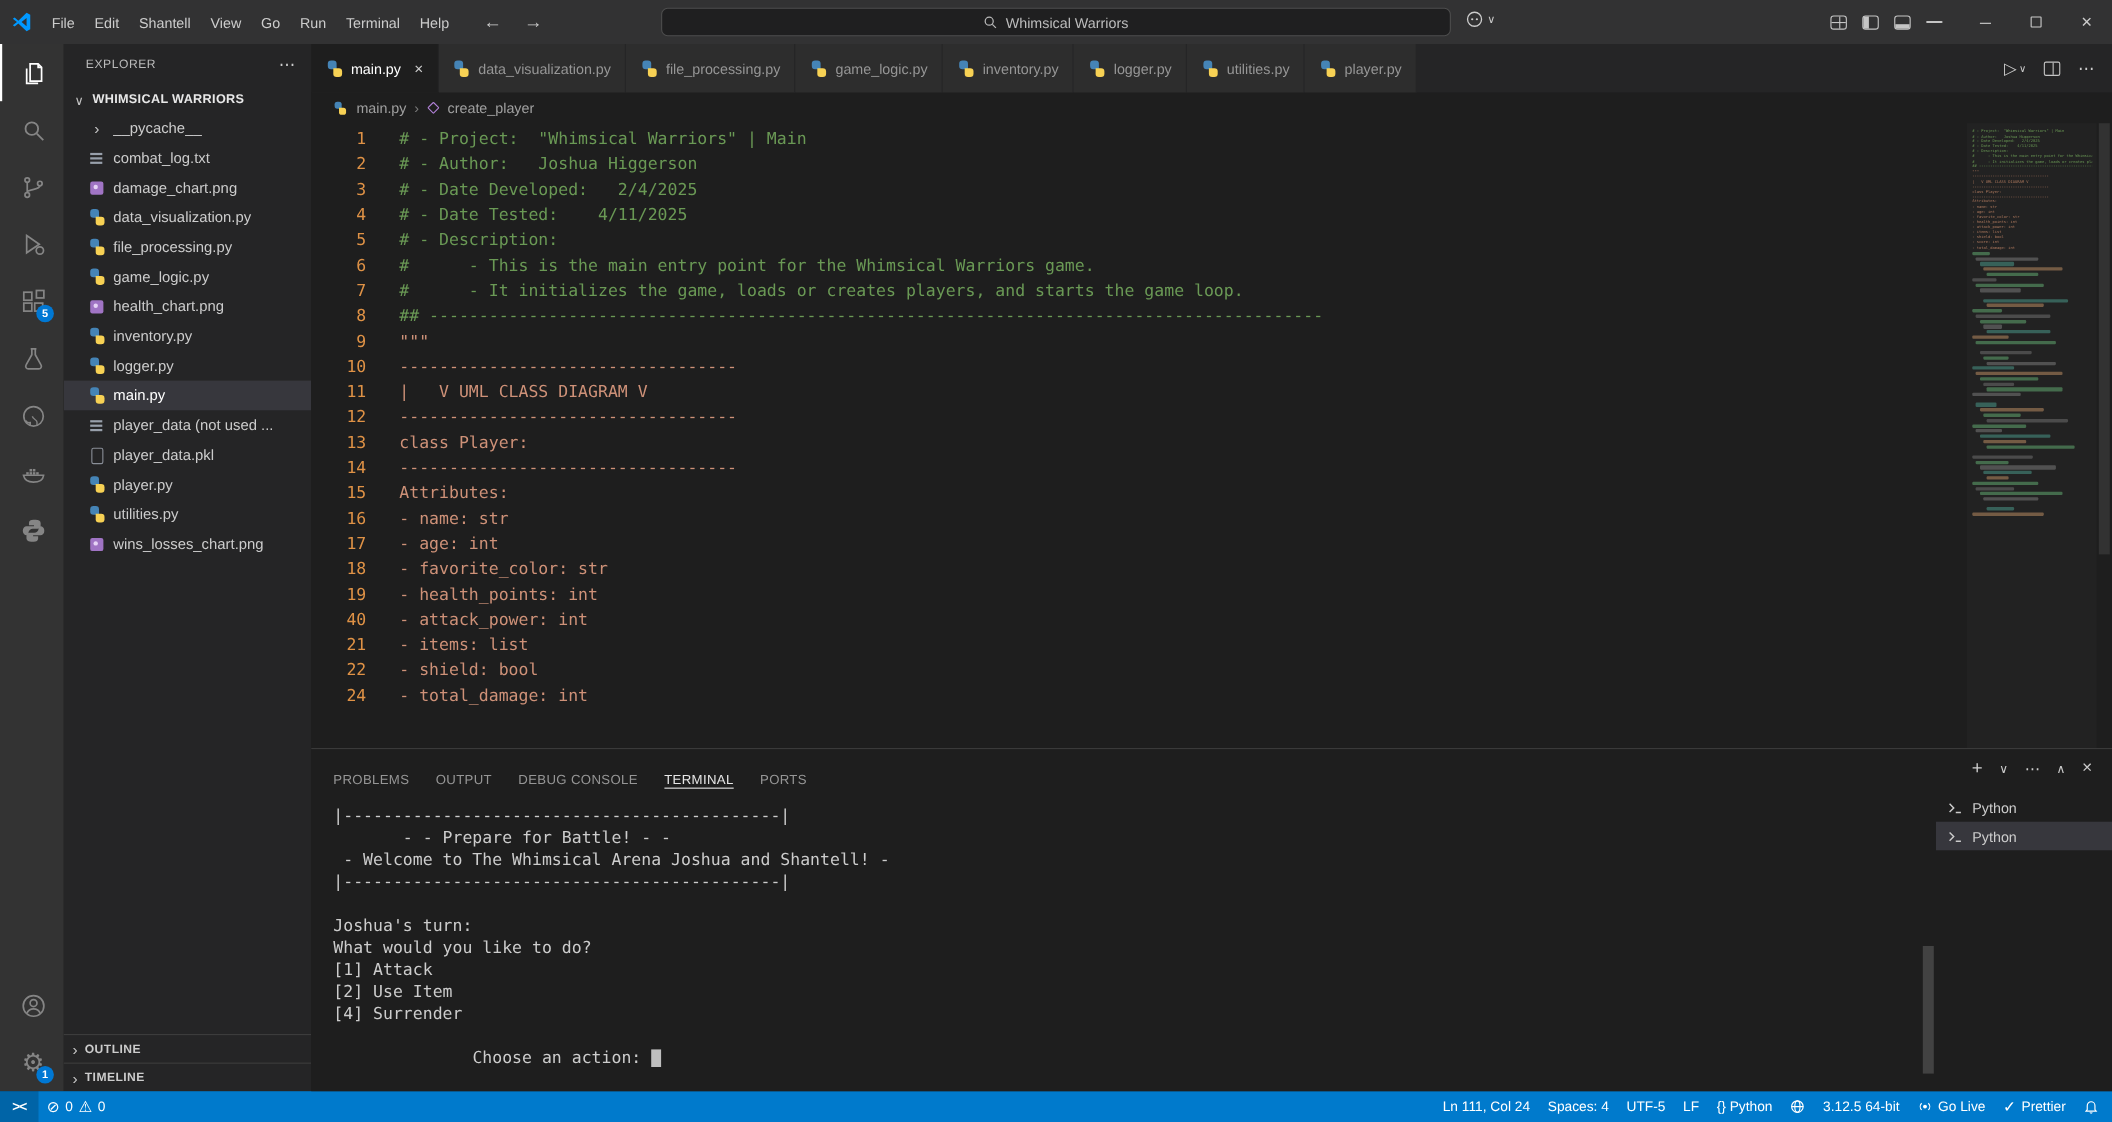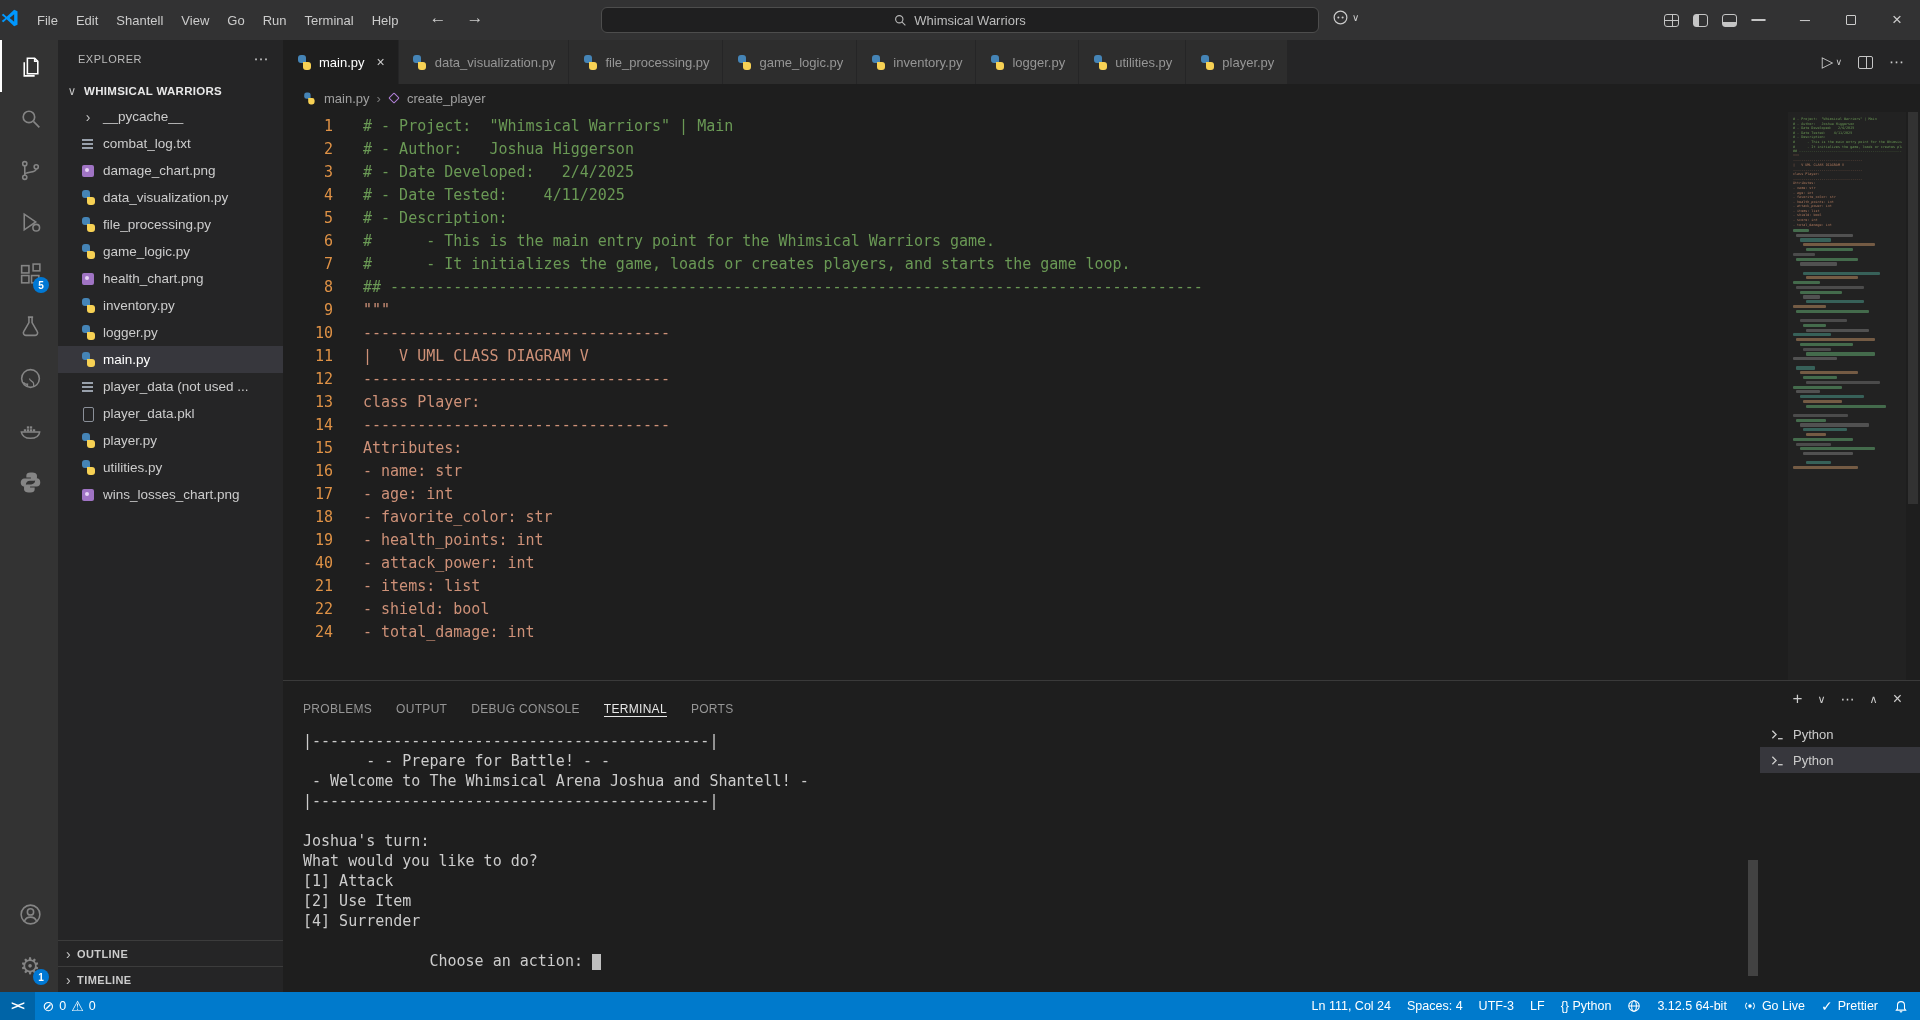--- a/index.html
+++ b/index.html
@@ -1,21 +1,21 @@
 <!DOCTYPE html>
 <html><head>
 <meta charset="utf-8">
 <style>
 *{margin:0;padding:0;box-sizing:border-box}
 html,body{width:1920px;height:1020px;overflow:hidden;background:#1e1e1e;font-family:"Liberation Sans",sans-serif;color:#ccc;font-size:13px}
 .window{display:flex;flex-direction:column;width:1920px;height:1020px}
 
 
 .titlebar{height:40px;background:#323233;display:flex;align-items:center;flex:none;position:relative;z-index:5}
-.tb-left{display:flex;}
+.tb-left{display:flex;align-items:center;padding-left:10px}
 .logo{width:20px;height:20px;margin-right:8px;flex:none}
 .menu-item{padding:5px 9px;color:#cccccc;border-radius:4px;cursor:default}
 .nav-arrows{display:flex;gap:20px;margin-left:22px;color:#cccccc;font-size:17px}
 .search-box{position:absolute;left:50%;top:7px;transform:translateX(-50%);width:718px;height:26px;background:#1f1f20;border:1px solid #4d4d4d;border-radius:6px;display:flex;align-items:center;justify-content:center;gap:7px;color:#bdbdbd}
 .copilot-cluster{position:absolute;left:calc(50% + 372px);top:9px;display:flex;align-items:center;gap:3px;color:#cccccc}
 .tb-right{margin-left:auto;display:flex;align-items:center;height:100%}
 .layout-icons{display:flex;align-items:center;gap:14px;padding:0 16px}
 .winicon{width:15px;height:13px;border:1.2px solid #c5c5c5;border-radius:3px;position:relative}
 .winicon.grid::before{content:"";position:absolute;left:50%;top:0;bottom:0;width:1.2px;background:#c5c5c5}
 .winicon.grid::after{content:"";position:absolute;top:50%;left:0;right:0;height:1.2px;background:#c5c5c5}
@@ -714,21 +714,21 @@
       <span>0</span>
     </div>
     <div class="sb-right">
       <div class="sb-item">
           <span>Ln 111, Col 24</span>
         </div>
       <div class="sb-item">
           <span>Spaces: 4</span>
         </div>
       <div class="sb-item">
-          <span>UTF-3</span>
+          <span>UTF-5</span>
         </div>
       <div class="sb-item">
           <span>LF</span>
         </div>
       <div class="sb-item">
           <span>{} Python</span>
         </div>
       <div class="sb-item">
         <svg viewBox="0 0 16 16" fill="none" stroke="#ffffff" stroke-width="1.2">
             <circle cx="8" cy="8" r="6"></circle>

